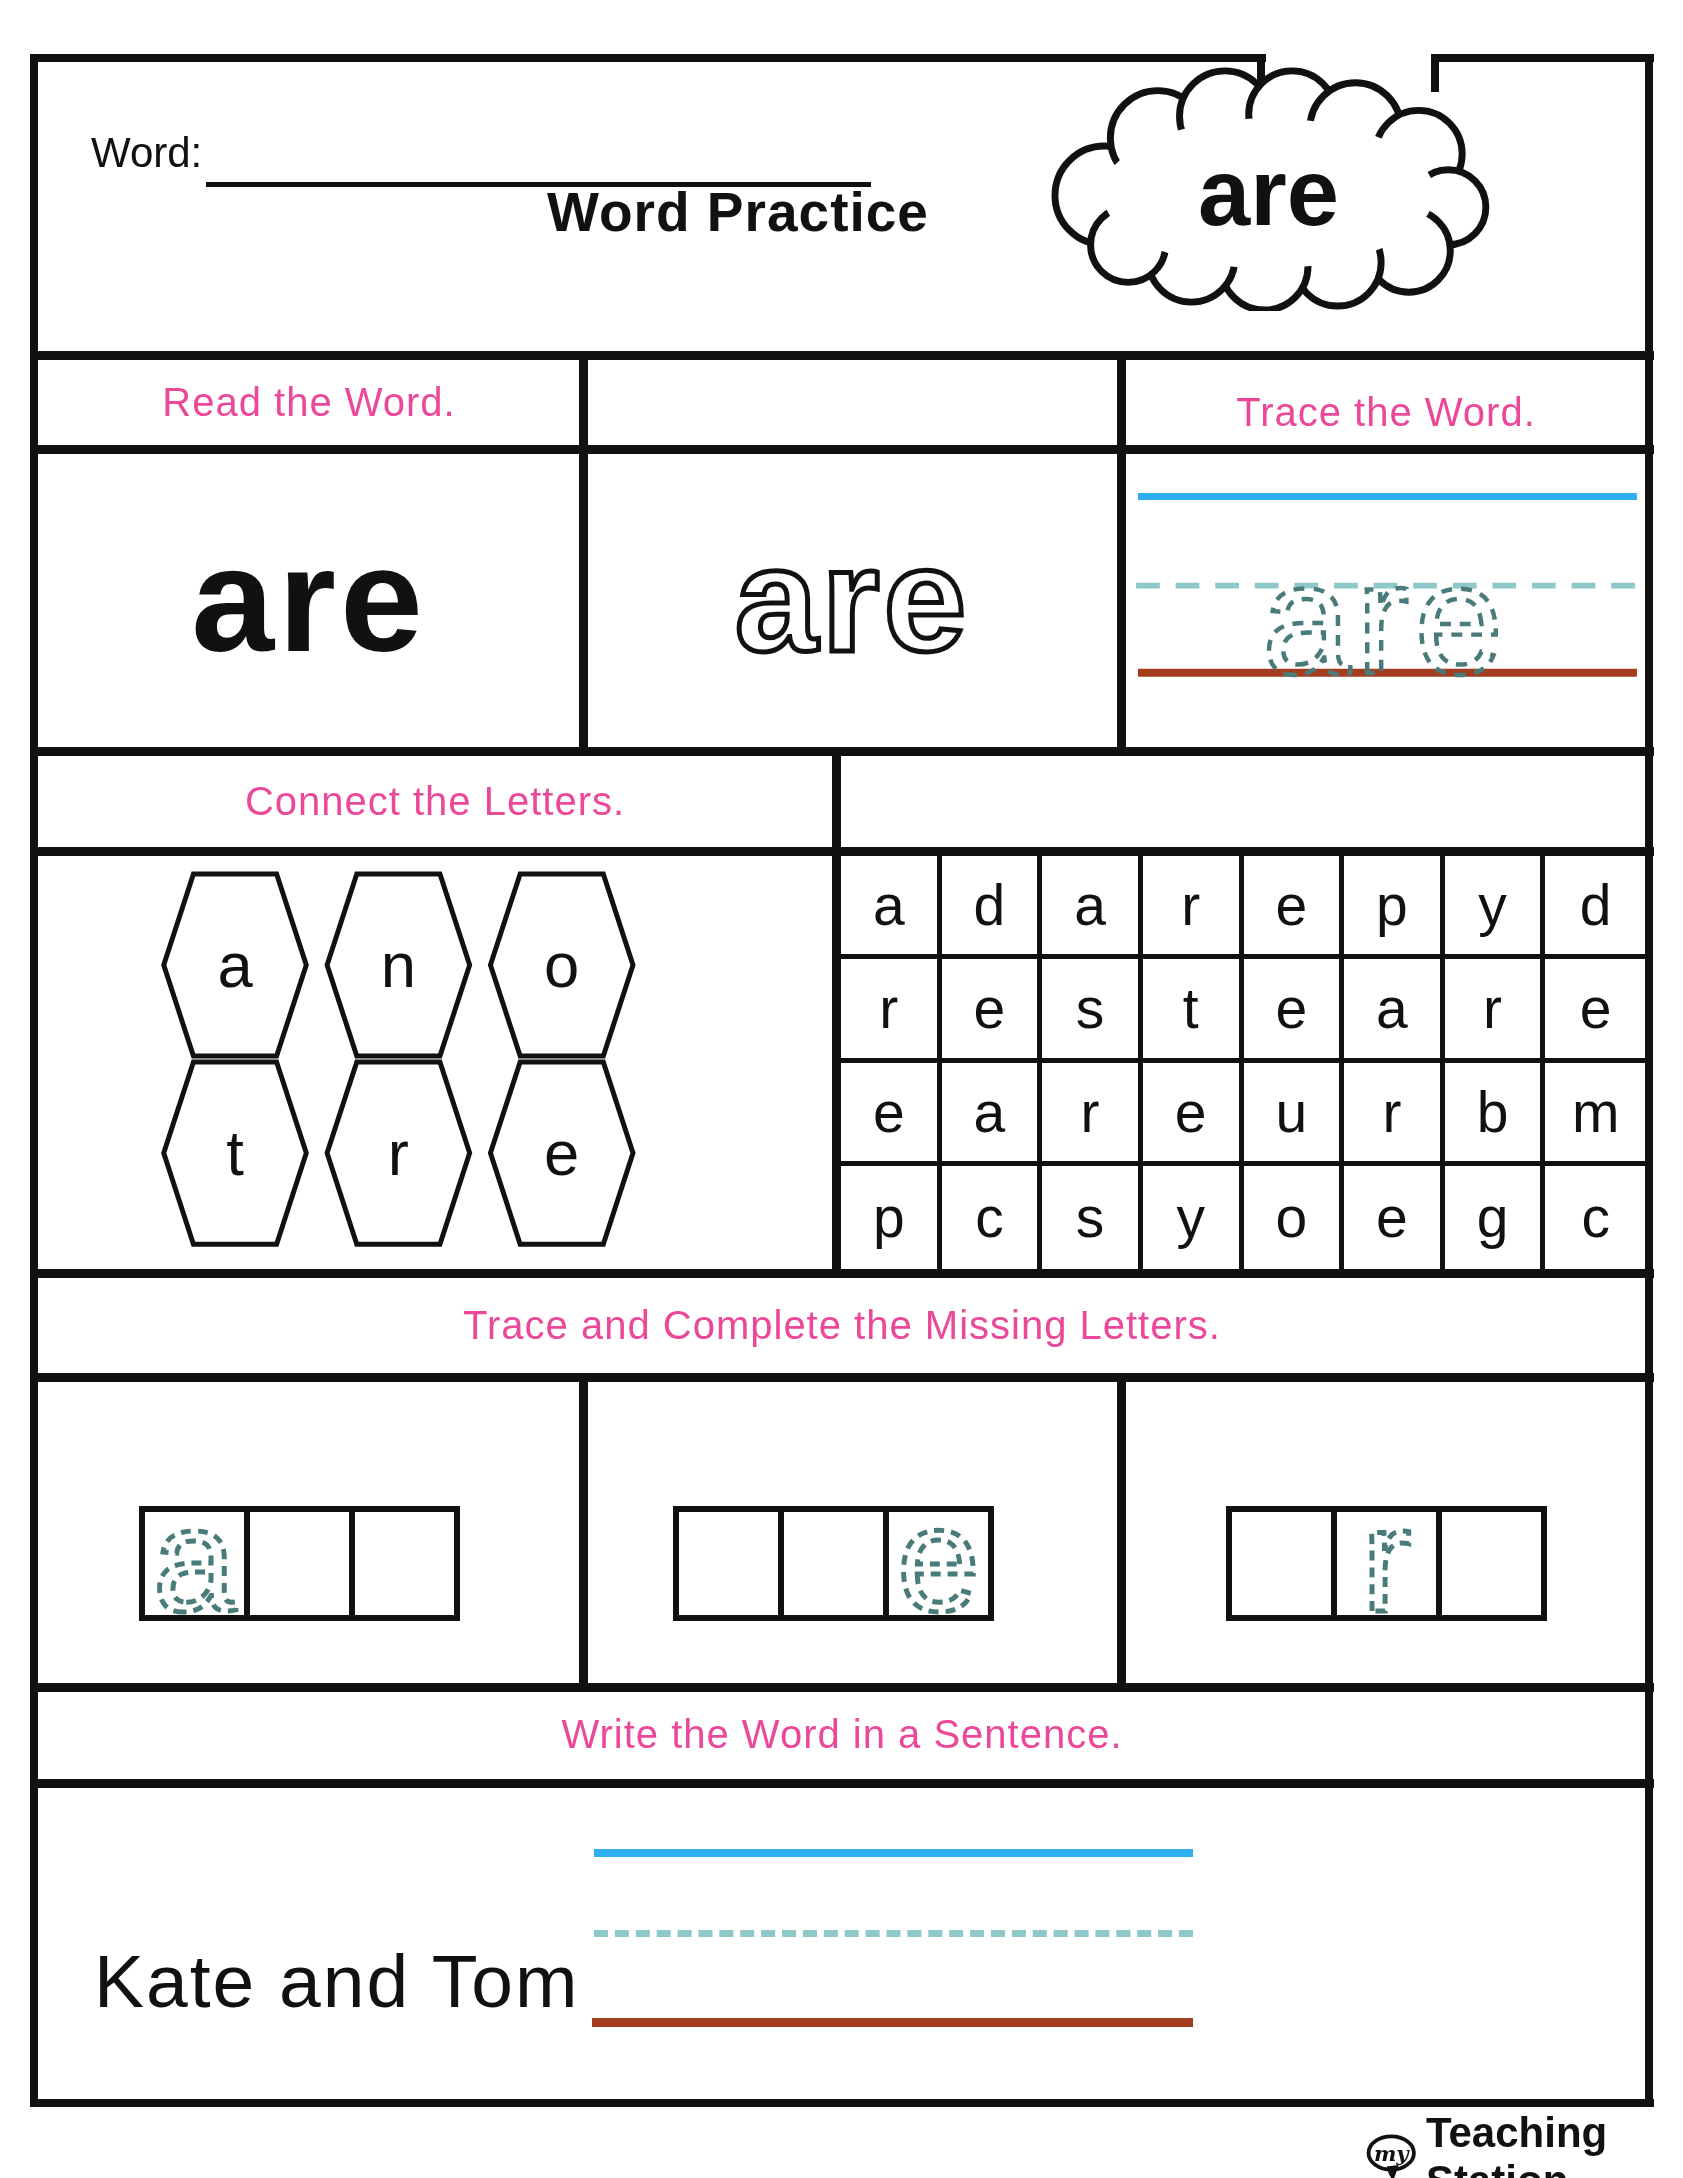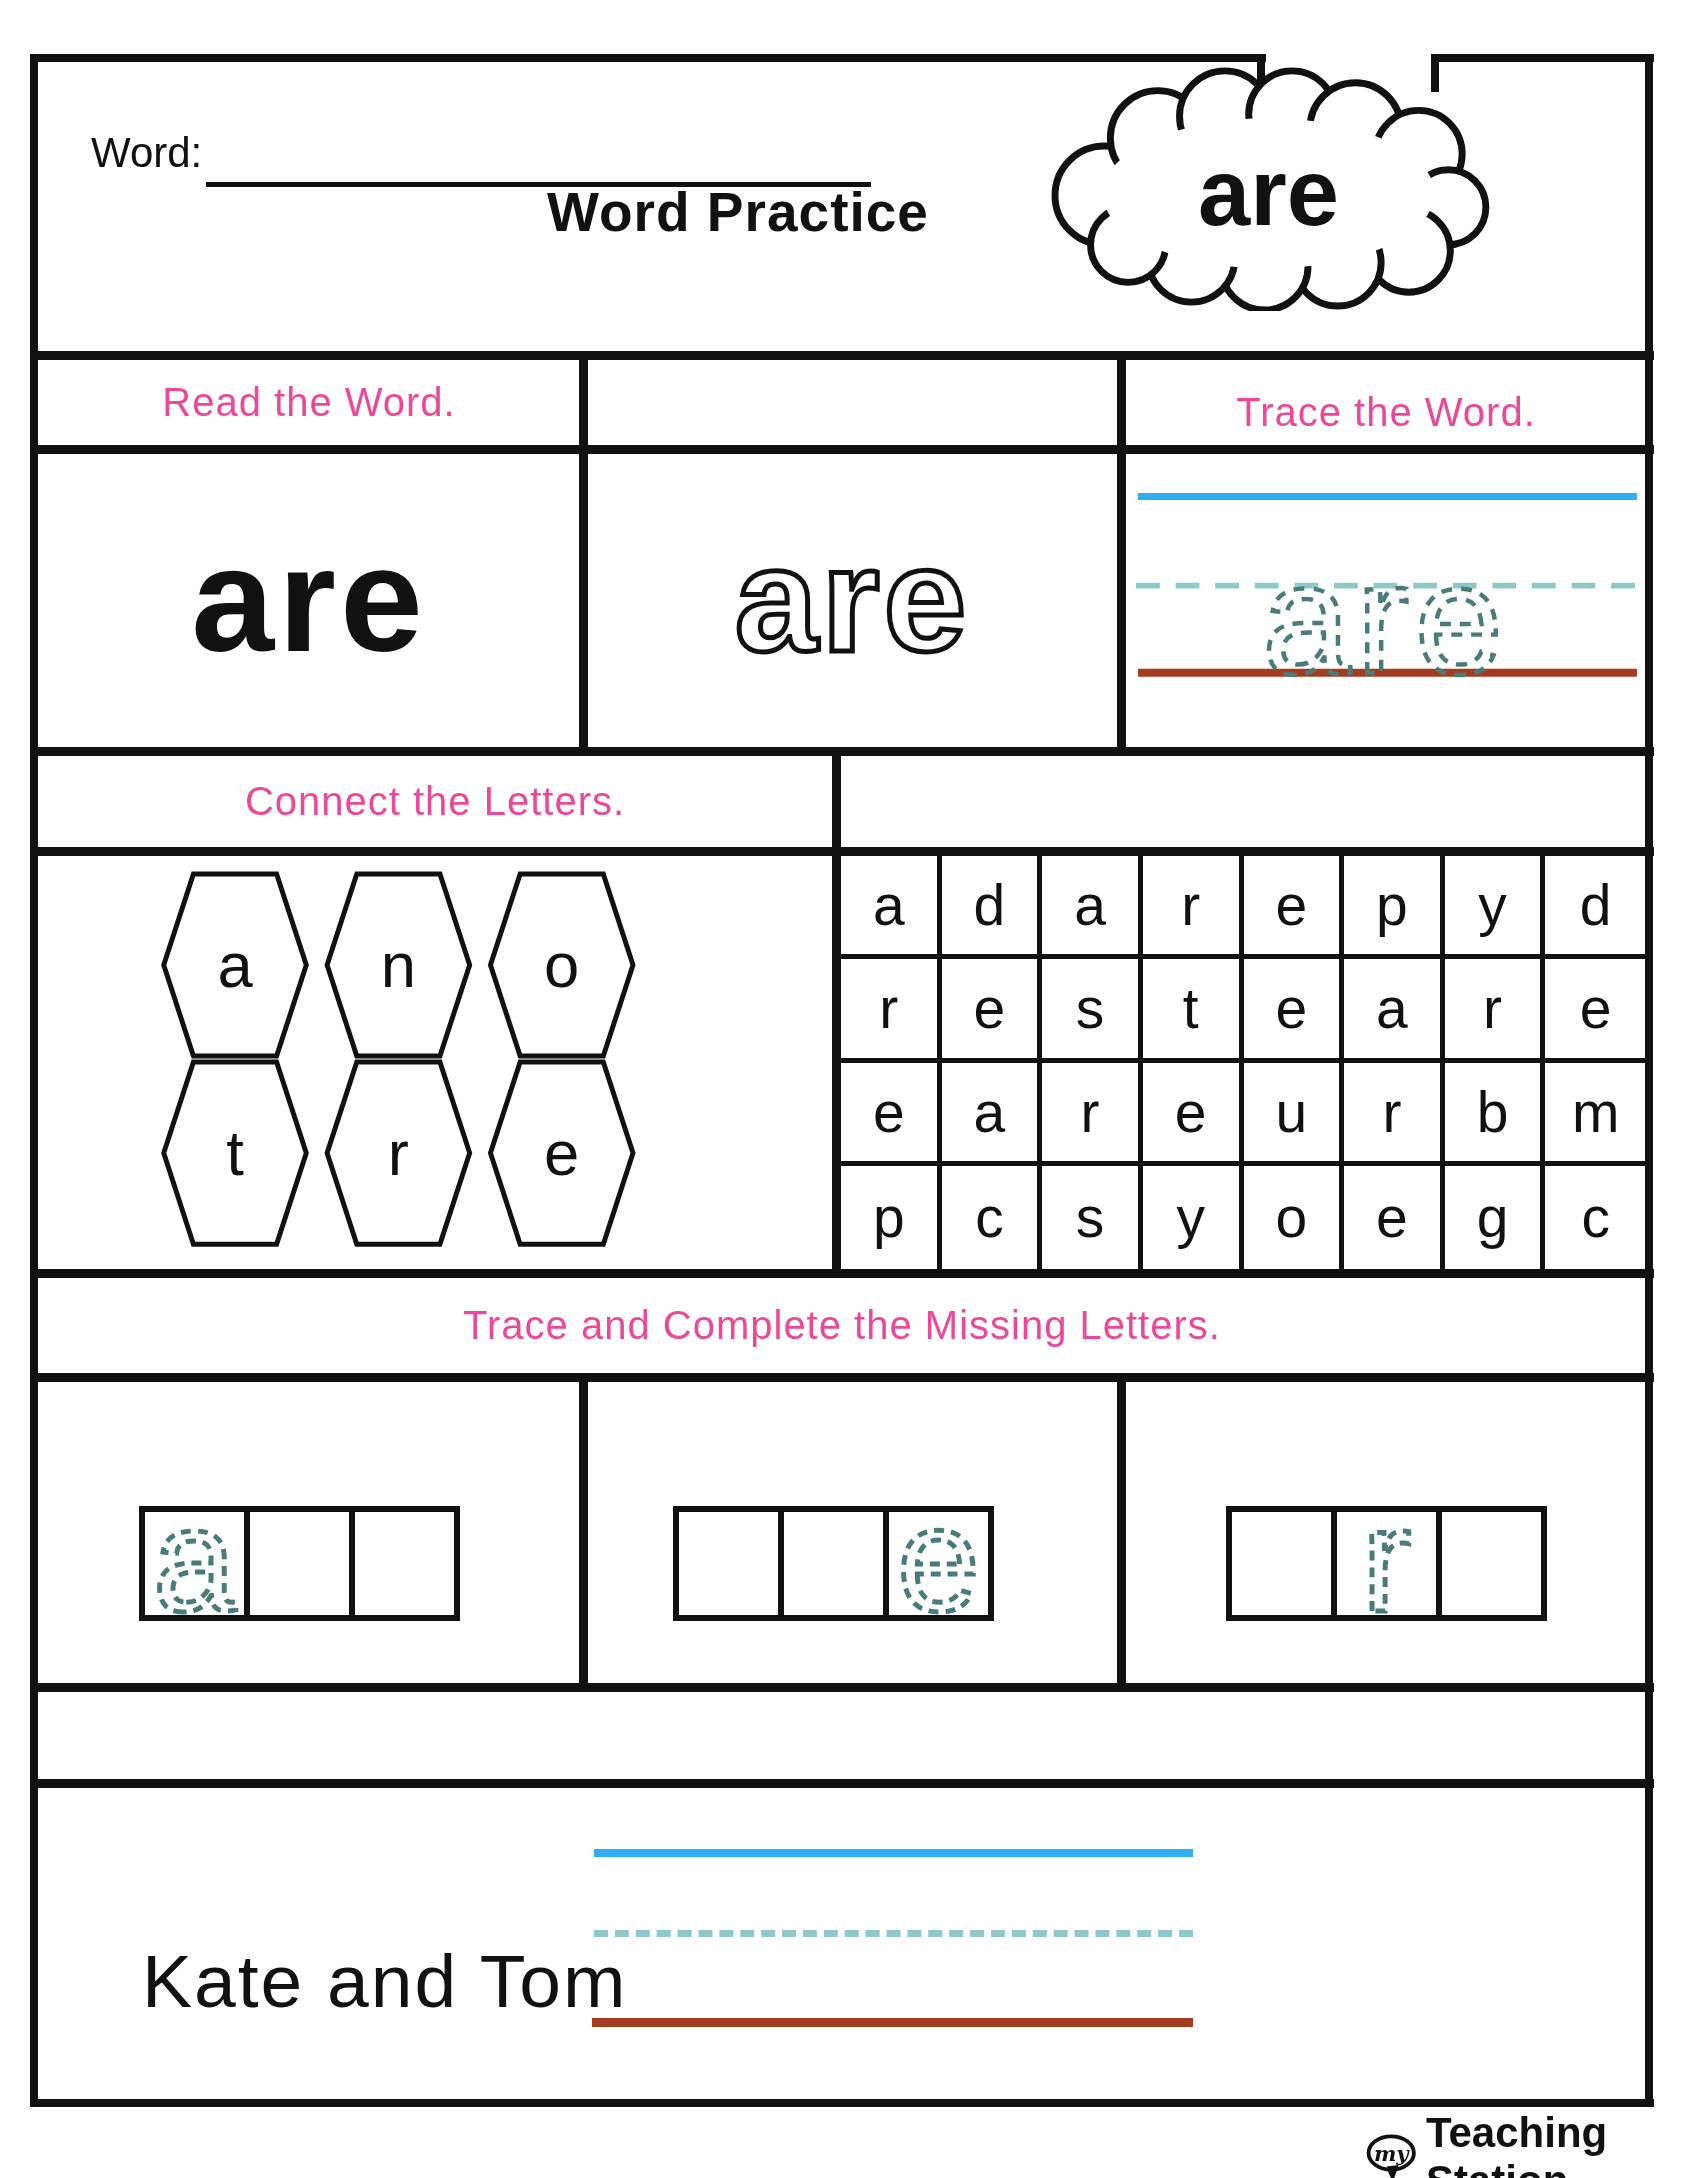--- a/index.html
+++ b/index.html
@@ -18,21 +18,21 @@
        display:flex;align-items:center;justify-content:center;font-size:57px;}
   .ws-cell.last-col{border-right:none;}
   .ws-cell.last-row{border-bottom:none;}
   .ml-set{position:absolute;top:1506px;display:flex;}
   .ml-box{width:99px;height:103px;border:6px solid #111;background:#fff;}
   .ml-box + .ml-box{margin-left:-6px;}
   .dash-letter{fill:none;stroke-width:5px;stroke-dasharray:10 7;font-size:150px;
        font-family:"Liberation Sans",sans-serif;}
   .hex{fill:#fff;stroke:#111;stroke-width:5;}
   .hex-letter{font-size:64px;fill:#111;font-family:"Liberation Sans",sans-serif;}
-  .sent-text{position:absolute;font-size:75px;color:#111;letter-spacing:2px;margin-left:48px;}
+  .sent-text{position:absolute;font-size:75px;color:#111;letter-spacing:2px;}
   .dashed-mid{position:absolute;border-top:7px dashed #8FC8C8;}
   #footer{position:absolute;left:1364px;top:2109px;display:flex;align-items:center;gap:6px;}
   #footer .brand{font-size:42px;font-weight:bold;color:#111;letter-spacing:0;}
 </style>
 </head>
 <body>
 
 <div id="page">
 
   <div class="bar" style="left:30px;top:54px;width:8px;height:2052px;"></div>
@@ -166,20 +166,21 @@
         </svg></div>
     </div>
   <div class="ml-set" style="left:1226px;">
       <div class="ml-box"></div>
       <div class="ml-box"><svg width="99" height="103" viewBox="0 0 100 104">
           <text x="50" y="100" text-anchor="middle" class="dash-letter" stroke="#4A7B7B">r</text>
         </svg></div>
       <div class="ml-box"></div>
     </div>
 
+  <div class="hdr" style="left:38px;top:1692px;width:1608px;height:84px;">Write the Word in a Sentence.</div>
 
   <div class="bar" style="left:594px;top:1849px;width:599px;height:8px;background:#2FAEF2;"></div>
   <div class="dashed-mid" style="left:594px;top:1930px;width:599px;height:0;"></div>
   <div class="bar" style="left:592px;top:2018px;width:601px;height:9px;background:#A43C20;"></div>
   <div class="sent-text" style="left:94px;top:1938px;">Kate and Tom</div>
 
   <div id="footer">
     <svg width="73" height="63" viewBox="0 0 74 64">
       <ellipse cx="36" cy="26" rx="30" ry="22" fill="#fff" stroke="#111" stroke-width="5"></ellipse>
       <path d="M30,44 Q33,58 39,62 L46,42 Z" fill="#111"></path>

